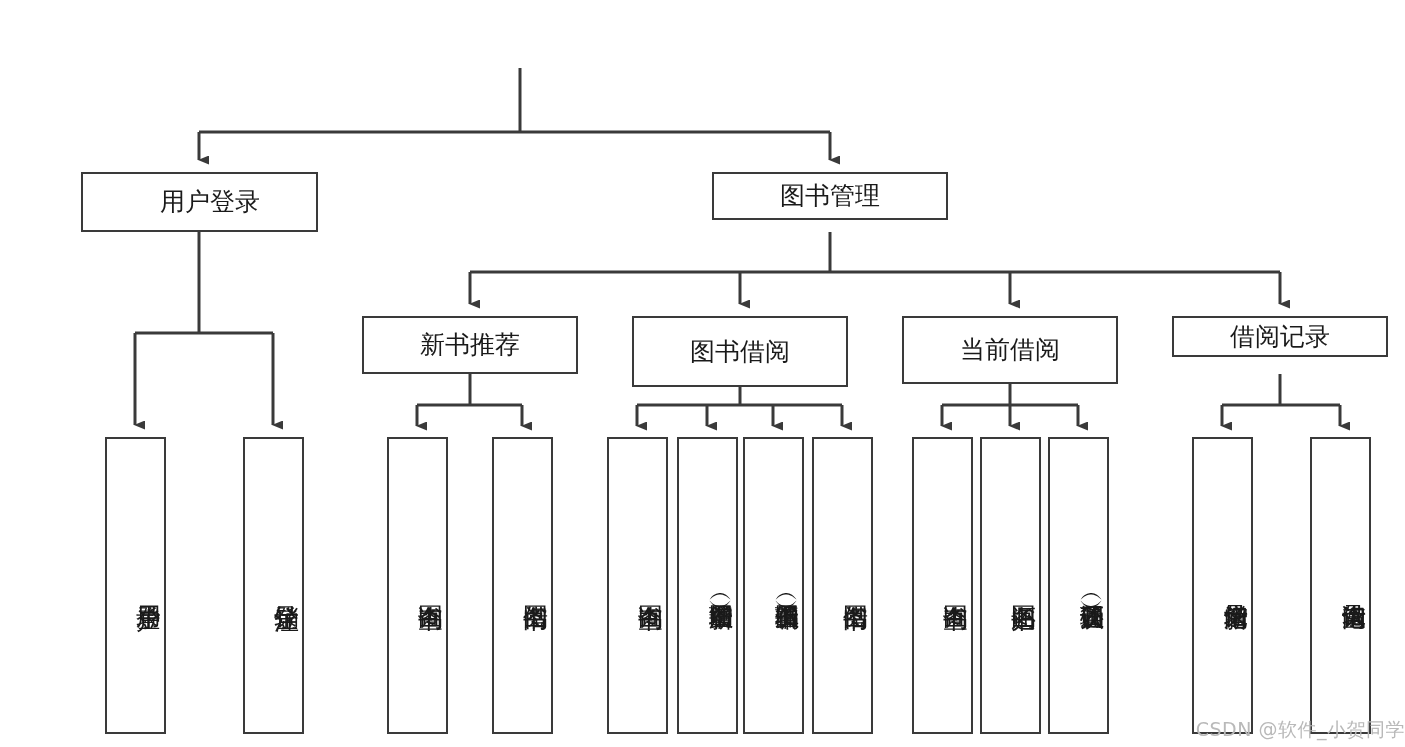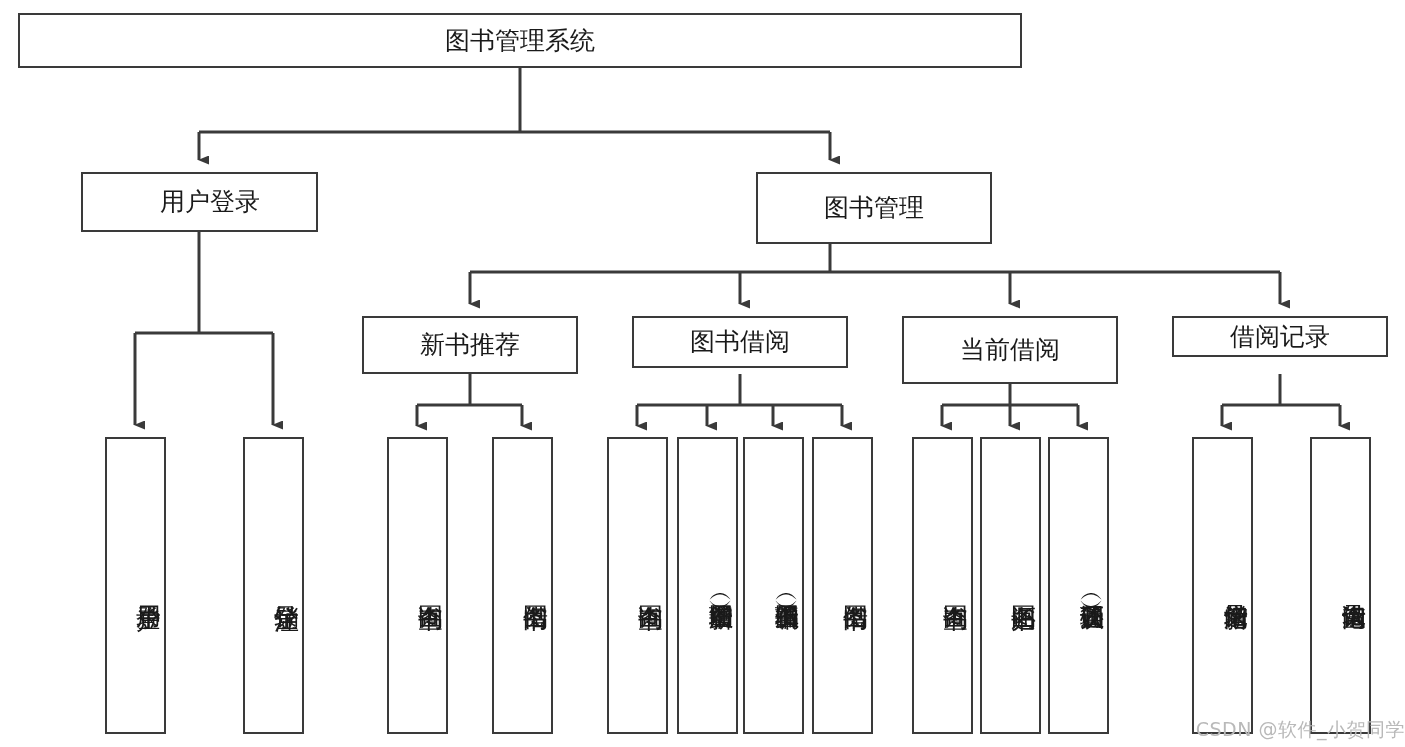--- a/index.html
+++ b/index.html
@@ -116,37 +116,34 @@
       <path d="M1010,405 L1010,426" marker-end="url(#arrowhead)"></path>
       <path d="M1078,405 L1078,426" marker-end="url(#arrowhead)"></path>
 
       <path d="M1280,374 L1280,405"></path>
       <path d="M1222,405 L1340,405"></path>
       <path d="M1222,405 L1222,426" marker-end="url(#arrowhead)"></path>
       <path d="M1340,405 L1340,426" marker-end="url(#arrowhead)"></path>
     </g>
   </svg>
 
-  <div class="node horiz" style="left:18px; top:13px; width:1004px; height:55px;">
-    <span class="node-label">图书管理系统</span>
-  </div>
 
   <div class="node horiz" style="left:81px; top:172px; width:237px; height:60px;padding-left:21px;">
     <span class="node-label">用户登录</span>
   </div>
 
-  <div class="node horiz" style="left:712px; top:172px; width:236px; height:72px;margin-left:44px;">
+  <div class="node horiz" style="left:712px; top:172px; width:236px; height:48px;">
     <span class="node-label">图书管理</span>
   </div>
 
   <div class="node horiz" style="left:362px; top:316px; width:216px; height:58px;">
     <span class="node-label">新书推荐</span>
   </div>
 
-  <div class="node horiz" style="left:632px; top:316px; width:216px; height:52px;">
+  <div class="node horiz" style="left:632px; top:316px; width:216px; height:71px;">
     <span class="node-label">图书借阅</span>
   </div>
 
   <div class="node horiz" style="left:902px; top:316px; width:216px; height:68px;align-items:center;">
     <span class="node-label">当前借阅</span>
   </div>
 
   <div class="node horiz" style="left:1172px; top:316px; width:216px; height:41px;">
     <span class="node-label">借阅记录</span>
   </div>

